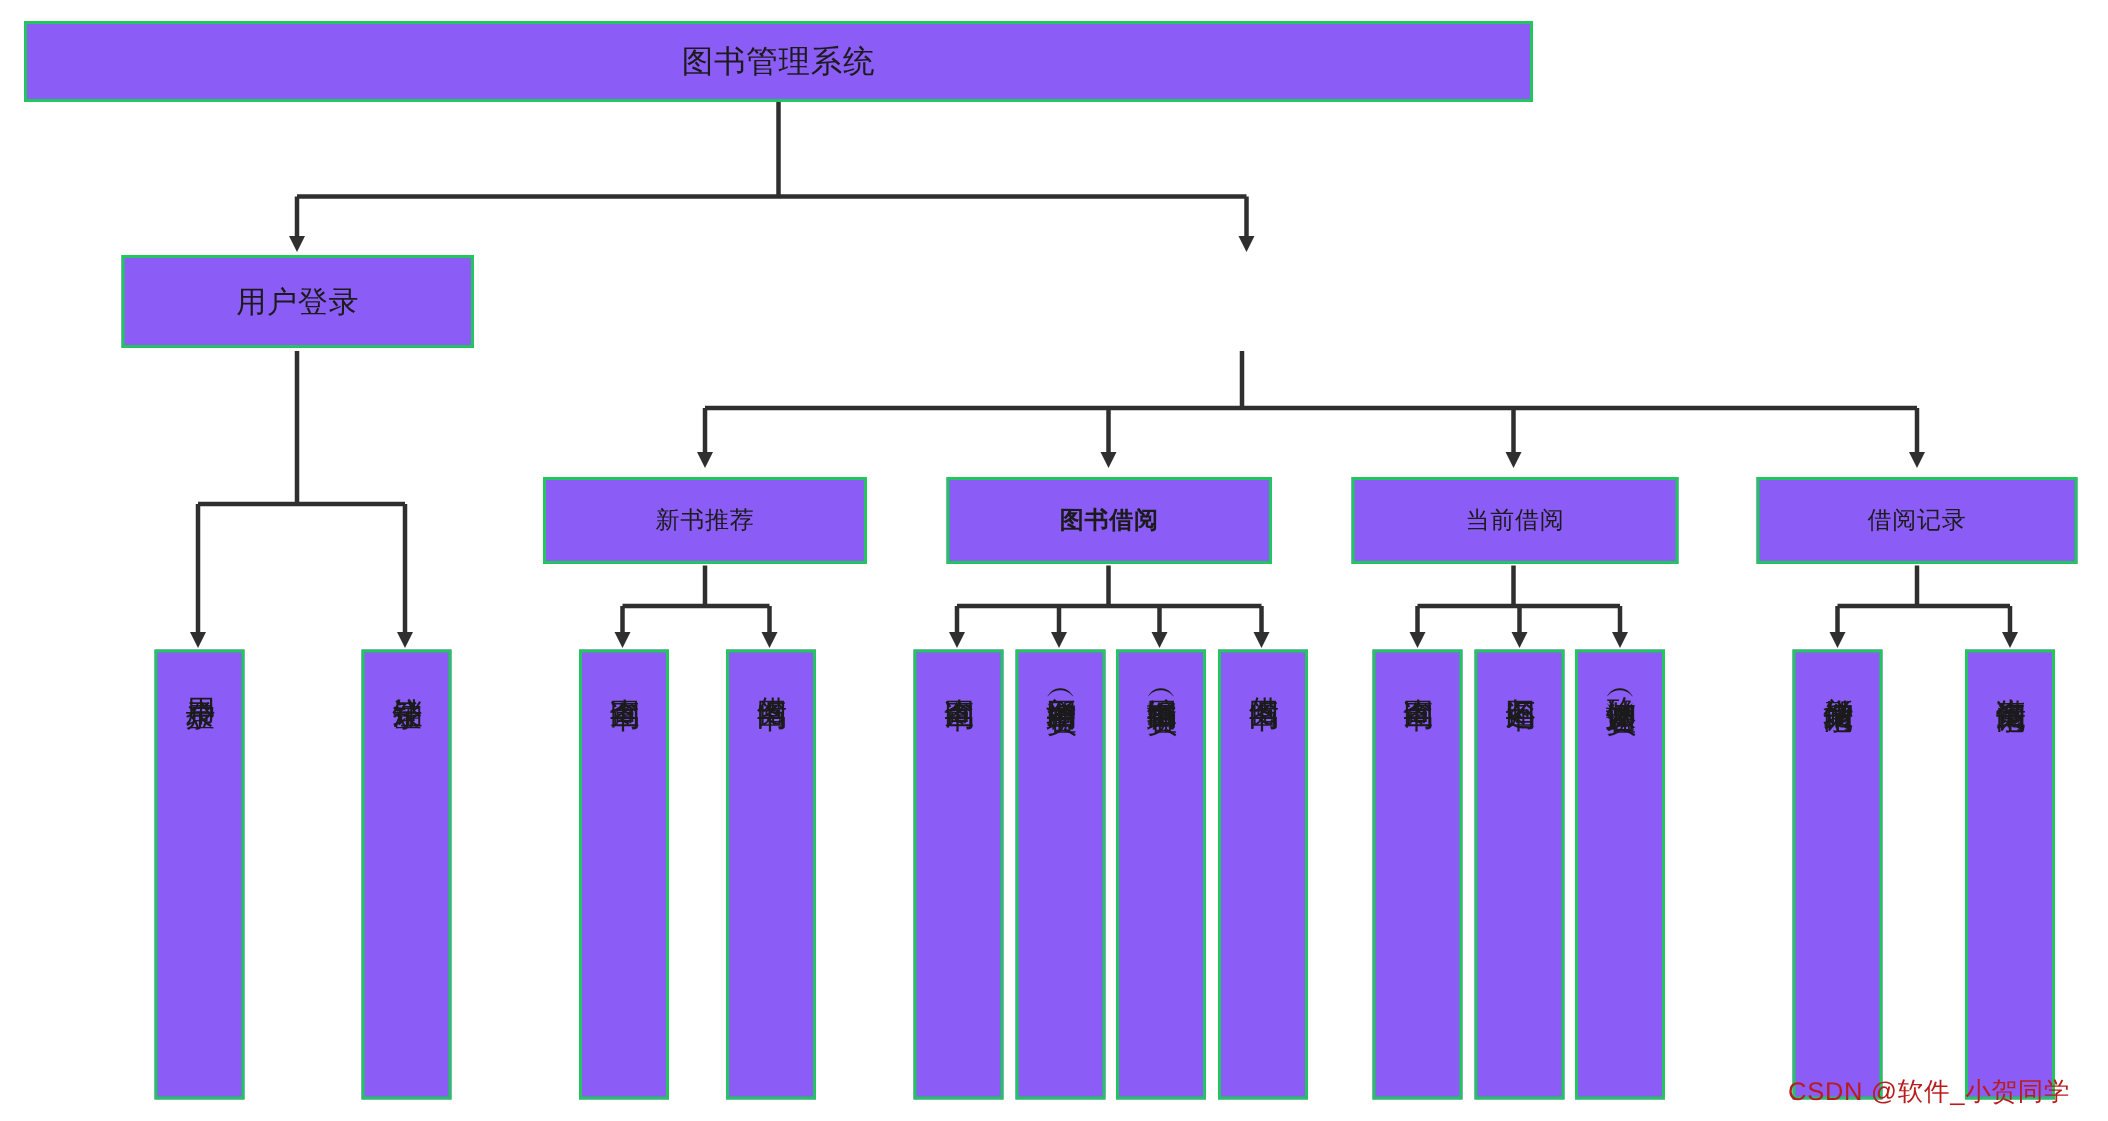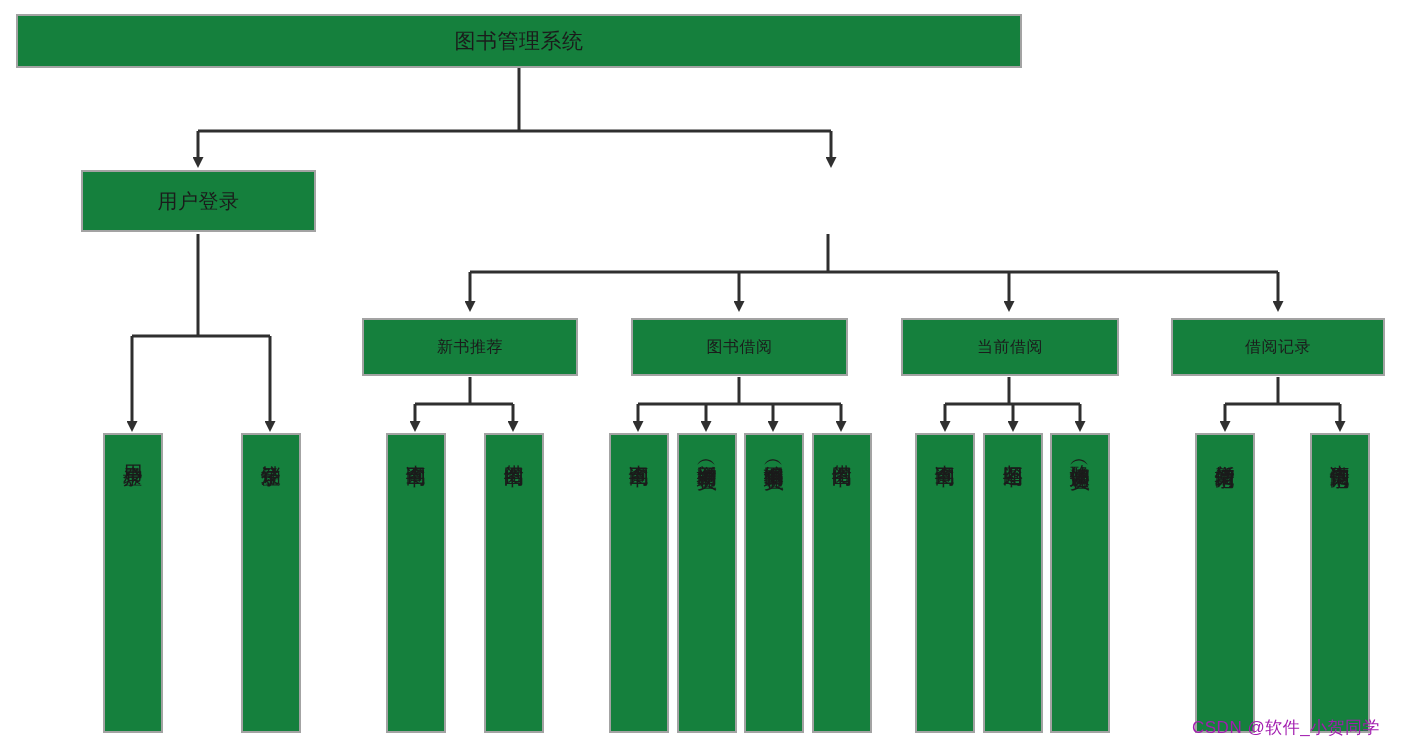--- a/index.html
+++ b/index.html
@@ -22,22 +22,22 @@
     position: absolute;
     left: 0;
     top: 0;
     width: 1405px;
     height: 747px;
     pointer-events: none;
   }
   .node {
     position: absolute;
     box-sizing: border-box;
-    background: #15803d;
-    border: 2px solid #a3a3a3;
+    background: #8b5cf6;
+    border: 2px solid #22c55e;
     display: flex;
     align-items: center;
     justify-content: center;
     color: #1b1b1b;
   }
   .node-label {
     display: block;
     text-align: center;
     letter-spacing: 0.5px;
   }
@@ -54,21 +54,21 @@
     writing-mode: vertical-rl;
     text-orientation: upright;
     font-size: 20px;
     line-height: 1.12;
     letter-spacing: 1px;
     white-space: nowrap;
   }
   .watermark {
     position: absolute;
     font-size: 17px;
-    color: #a21caf;
+    color: #b91c1c;
     white-space: nowrap;
     letter-spacing: 0.5px;
     text-align: right;
   }
 </style>
 </head>
 <body>
 
 <div id="canvas">
 
@@ -126,21 +126,21 @@
     <span class="node-label">图书管理系统</span>
   </div>
 
   <div class="node lvl2" style="left:81px; top:170px; width:235px; height:62px;">
     <span class="node-label">用户登录</span>
   </div>
 
   <div class="node lvl3" style="left:362px; top:318px; width:216px; height:58px;">
     <span class="node-label">新书推荐</span>
   </div>
-  <div class="node lvl3" style="left:631px; top:318px; width:217px; height:58px;">
+  <div class="node lvl3" style="left:631px; top:318px; width:217px; height:58px;font-weight:bold;">
     <span class="node-label">图书借阅</span>
   </div>
   <div class="node lvl3" style="left:1171px; top:318px; width:214px; height:58px;">
     <span class="node-label">借阅记录</span>
   </div>
   <div class="node lvl3" style="left:901px; top:318px; width:218px; height:58px;">
     <span class="node-label">当前借阅</span>
   </div>
 
   <div class="node leaf" style="left:103px; top:433px; width:60px; height:300px;">

